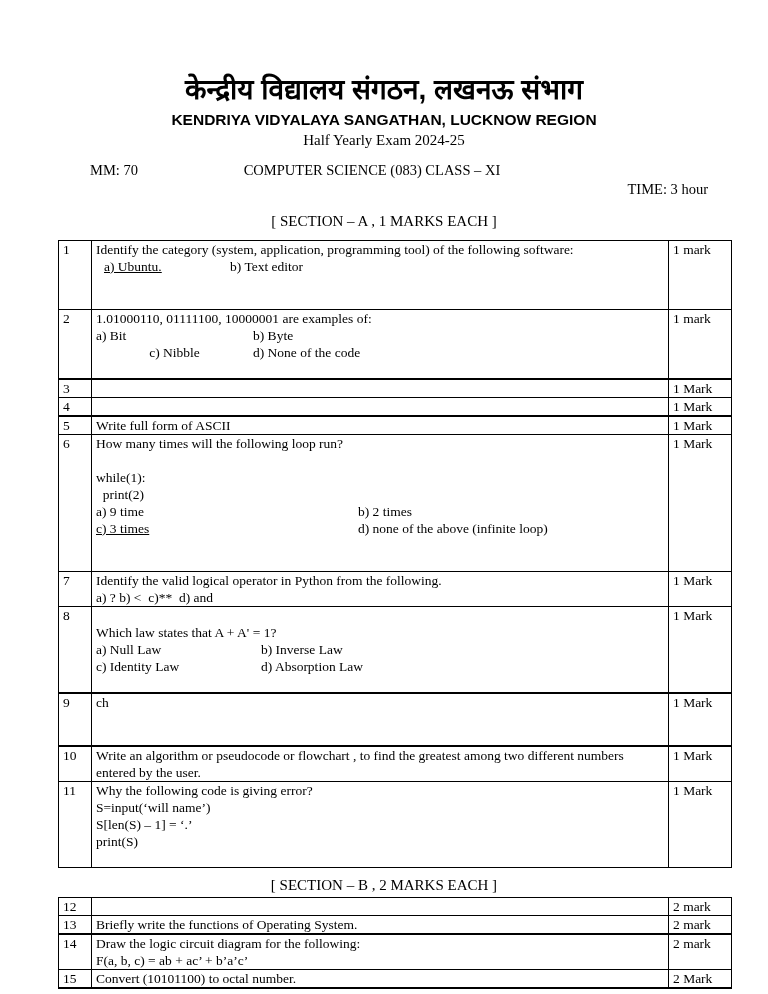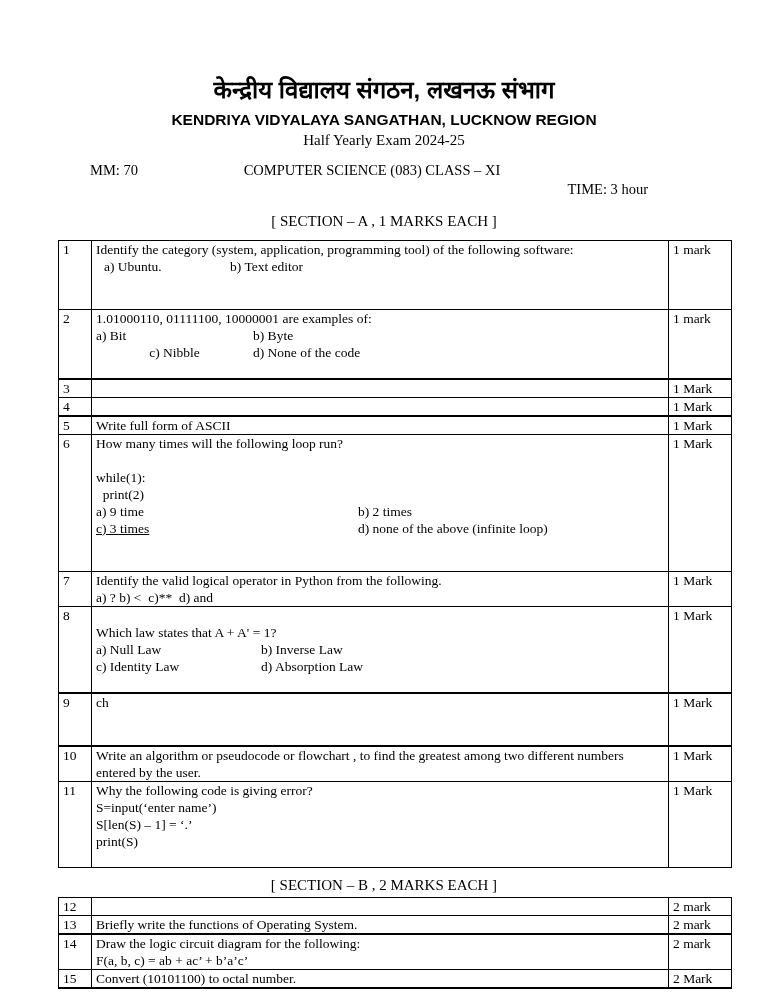--- a/index.html
+++ b/index.html
@@ -10,33 +10,33 @@
     font-family: "Liberation Serif", serif;
     color: #000;
     position: relative;
     overflow: hidden;
   }
   .page { width: 768px; height: 994px; padding-top: 74px; }
 
   .header { text-align: center; }
   .title-hindi {
     font-family: "Liberation Sans", "DejaVu Sans", sans-serif;
-    font-size: 24px; font-weight: 700; line-height: 32px;
+    font-size: 28px; font-weight: 700; line-height: 32px;
   }
   .title-english {
     font-family: "Liberation Sans", "DejaVu Sans", sans-serif;
     font-size: 15.5px; font-weight: 700; line-height: 19px; margin-top: 4px;
   }
   .exam-name { font-size: 15px; line-height: 17px; margin-top: 3px; }
   .mm-subject-row {
     position: relative; font-size: 14.5px; line-height: 17px;
     text-align: center; padding-right: 24px; margin-top: 13px;
   }
   .max-marks { position: absolute; left: 90px; top: 0; }
-  .time-row { text-align: right; padding-right: 120px; font-size: 14.5px; line-height: 17px; margin-top: 2px; }
+  .time-row { text-align: right; padding-right: 60px; font-size: 14.5px; line-height: 17px; margin-top: 2px; }
 
   .section-heading { text-align: center; font-size: 15px; line-height: 17px; }
   .section-a .section-heading { margin-top: 15px; }
   .section-b .section-heading { margin-top: 9px; }
 
   table.questions {
     border-collapse: collapse;
     margin-left: 58px;
     width: 674px;
     table-layout: fixed;
@@ -80,21 +80,21 @@
   </div>
 
   <div class="section-a">
     <div class="section-heading">[ SECTION – A , 1 MARKS EACH ]</div>
     <table class="questions">
       <tbody>
           <tr>
             <td class="num">1</td>
             <td class="q">
               <div class="line">Identify the category (system, application, programming tool) of the following software:</div>
-              <div class="line" style="padding-left: 8px;"><span class="tabcol" style="width: 126px;">a) Ubuntu.</span><span>b) Text editor</span></div>
+              <div class="line" style="padding-left: 8px;"><span class="tabcol" style="width: 126px; text-decoration: underline;">a) Ubuntu.</span><span>b) Text editor</span></div>
               <div class="line">&nbsp;</div>
               <div class="line">&nbsp;</div>
             </td>
             <td class="marks">1 mark</td>
           </tr>
           <tr>
             <td class="num">2</td>
             <td class="q">
               <div class="line">1.01000110, 01111100, 10000001 are examples of:</div>
               <div class="line"><span class="tabcol" style="width: 157px;">a) Bit</span><span>b) Byte</span></div>
@@ -170,21 +170,21 @@
             <td class="num">10</td>
             <td class="q">
               <div class="line">Write an algorithm or pseudocode or flowchart , to find the greatest among two different numbers entered by the user.</div>
             </td>
             <td class="marks">1 Mark</td>
           </tr>
           <tr>
             <td class="num">11</td>
             <td class="q">
               <div class="line">Why the following code is giving error?</div>
-              <div class="line">S=input(‘enter name’)</div>
+              <div class="line">S=input(‘will name’)</div>
               <div class="line">S[len(S) – 1] = ‘.’</div>
               <div class="line">print(S)</div>
               <div class="line">&nbsp;</div>
             </td>
             <td class="marks">1 Mark</td>
           </tr>
         </tbody>
     </table>
   </div>
 

